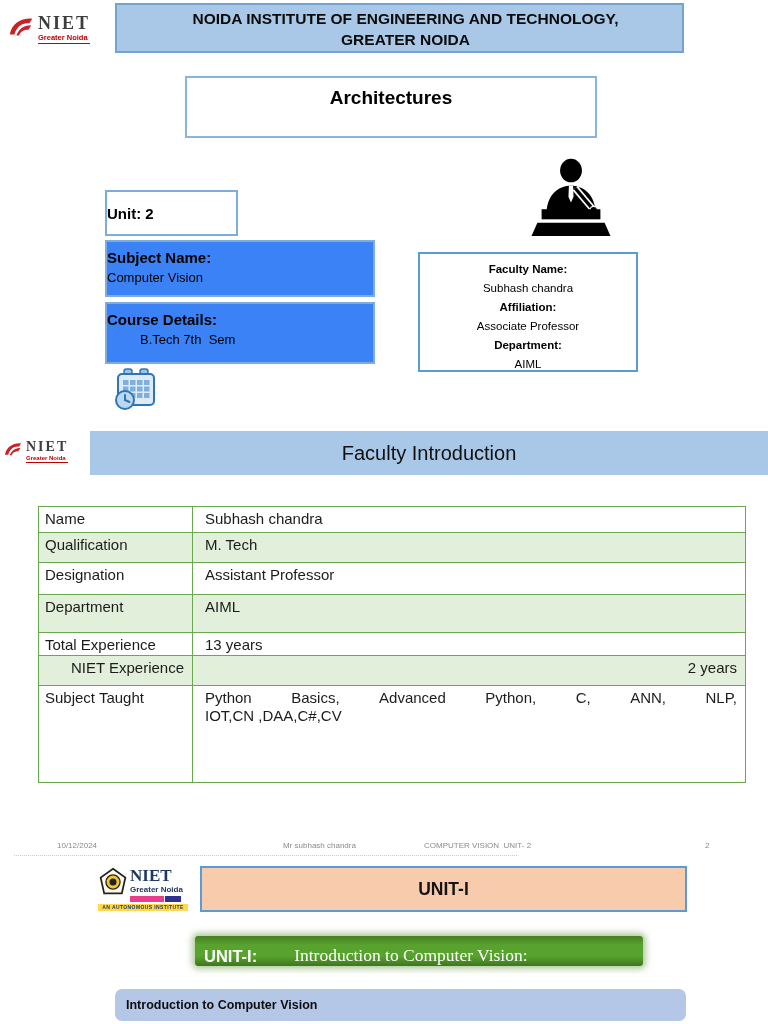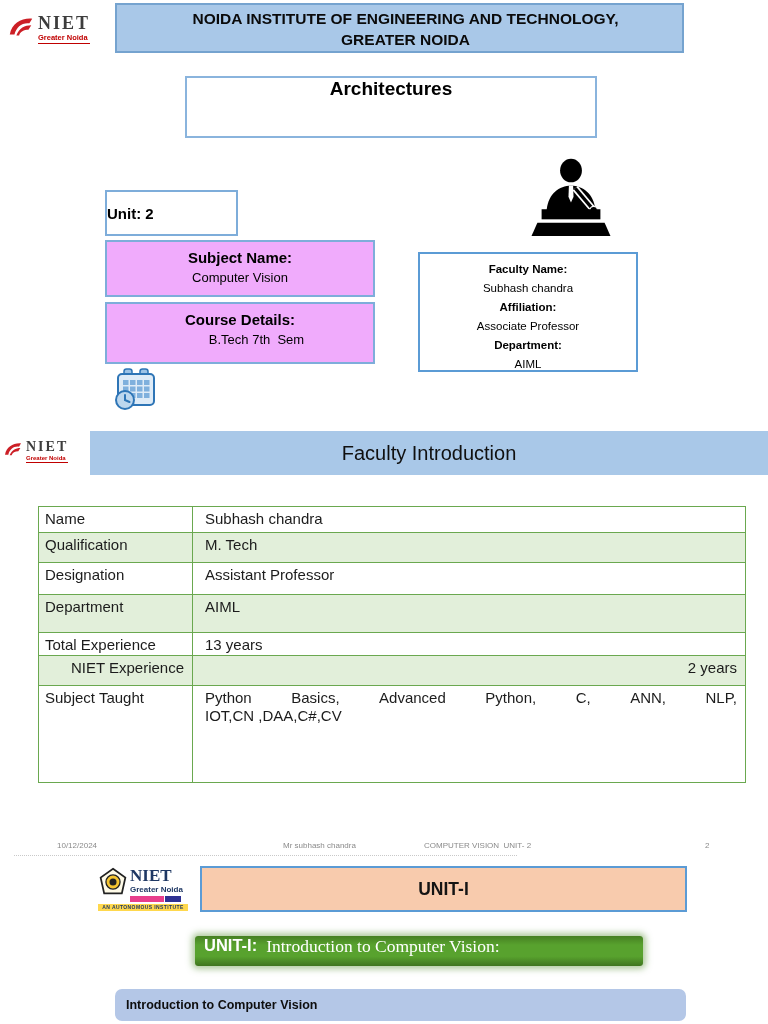--- a/index.html
+++ b/index.html
@@ -15,24 +15,24 @@
   .logo1{left:7px;top:14px;}
   .logo1 .niet{font-size:18px;}
   .logo1 .gn{font-size:7.5px;margin-top:2px;}
   .logo2{left:3px;top:440px;}
   .logo2 .niet{font-size:14px;}
   .logo2 .gn{font-size:6px;margin-top:1px;}
 
   .top-banner{left:115px;top:3px;width:569px;height:50px;background:#a9c8e8;border:2px solid #75a3cf;
     text-align:center;font-weight:bold;font-size:15.5px;line-height:21px;padding-top:3px;color:#0a0a0a;padding-left:12px;}
   .title-box{left:185px;top:76px;width:412px;height:62px;border:2px solid #8ab4dd;background:#fff;
-    text-align:center;font-weight:bold;font-size:19px;}
+    text-align:center;font-weight:bold;font-size:19px;padding-top:9px;}
   .unit-box{left:105px;top:190px;width:133px;height:46px;border:2px solid #7eadda;background:#fff;
     display:flex;align-items:center;font-weight:bold;font-size:15px;}
-  .info-box{border:2px solid #7eadda;background:#f0abfc;text-align:center;padding-top:7px;}
+  .info-box{border:2px solid #7eadda;background:#3b82f6;text-align:left;padding-top:7px;}
   .subject-box{left:105px;top:240px;width:270px;height:57px;}
   .course-box{left:105px;top:302px;width:270px;height:62px;}
   .box-label{font-weight:bold;font-size:15px;}
   .box-value{font-size:13px;margin-top:4px;}
   .pre{white-space:pre-wrap;padding-left:33px;}
 
   .speaker{left:528px;top:158px;width:86px;height:84px;}
   .faculty-card{left:418px;top:252px;width:220px;height:120px;border:2px solid #5b9bd5;background:#fff;
     text-align:center;font-size:11.5px;line-height:19px;padding-top:6px;}
   .fc-b{font-weight:bold;}
@@ -64,21 +64,21 @@
   .l3-gn{font-weight:bold;font-size:8px;color:#1f3864;margin-top:2px;}
   .l3-ribbon{display:flex;gap:1px;margin-top:2px;}
   .rb-pink{width:34px;height:6px;background:#e83e8c;}
   .rb-blue{width:16px;height:6px;background:#2e3192;}
   .l3-strip{margin-top:2px;width:90px;height:7px;background:#ffd84d;color:#1f3864;
     font-size:5px;font-weight:bold;text-align:center;line-height:7px;letter-spacing:.4px;}
   .unit-banner{left:200px;top:866px;width:487px;height:46px;background:#f8cbad;border:2px solid #5b9bd5;
     display:flex;align-items:center;justify-content:center;font-weight:bold;font-size:17.5px;color:#141414;}
   .green-banner{left:195px;top:936px;width:448px;height:30px;border-radius:3px;color:#fff;
     background:linear-gradient(180deg,#467f22 0%,#58a22e 30%,#58a22e 68%,#3f751e 100%);
-    box-shadow:0 0 6px 3px rgba(95,150,60,.5);display:flex;align-items:flex-start;padding-left:9px;}
+    box-shadow:0 0 6px 3px rgba(95,150,60,.5);display:flex;align-items:flex-end;padding-left:9px;gap:28px;}
   .gb-prefix{font-weight:bold;font-size:16.5px;}
   .gb-text{font-family:"Liberation Serif",serif;font-size:17.5px;margin-left:9px;}
   .lav-banner{left:115px;top:989px;width:571px;height:32px;background:#b4c7e7;border-radius:7px;
     display:flex;align-items:center;padding-left:11px;font-weight:bold;font-size:12.5px;color:#0e0e0e;}
 </style>
 </head>
 <body>
 
 <div class="page">
 

